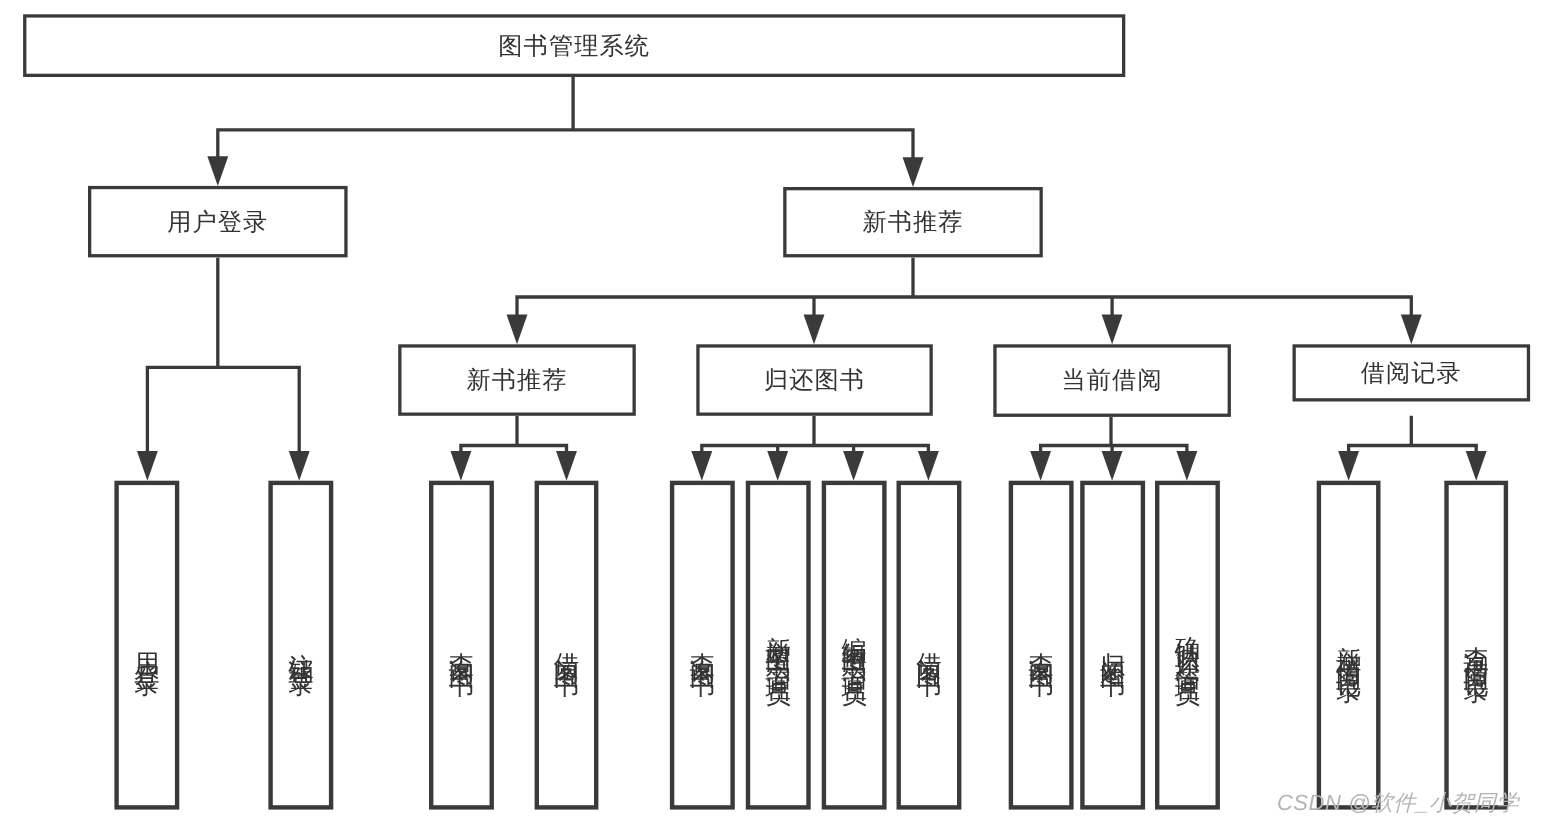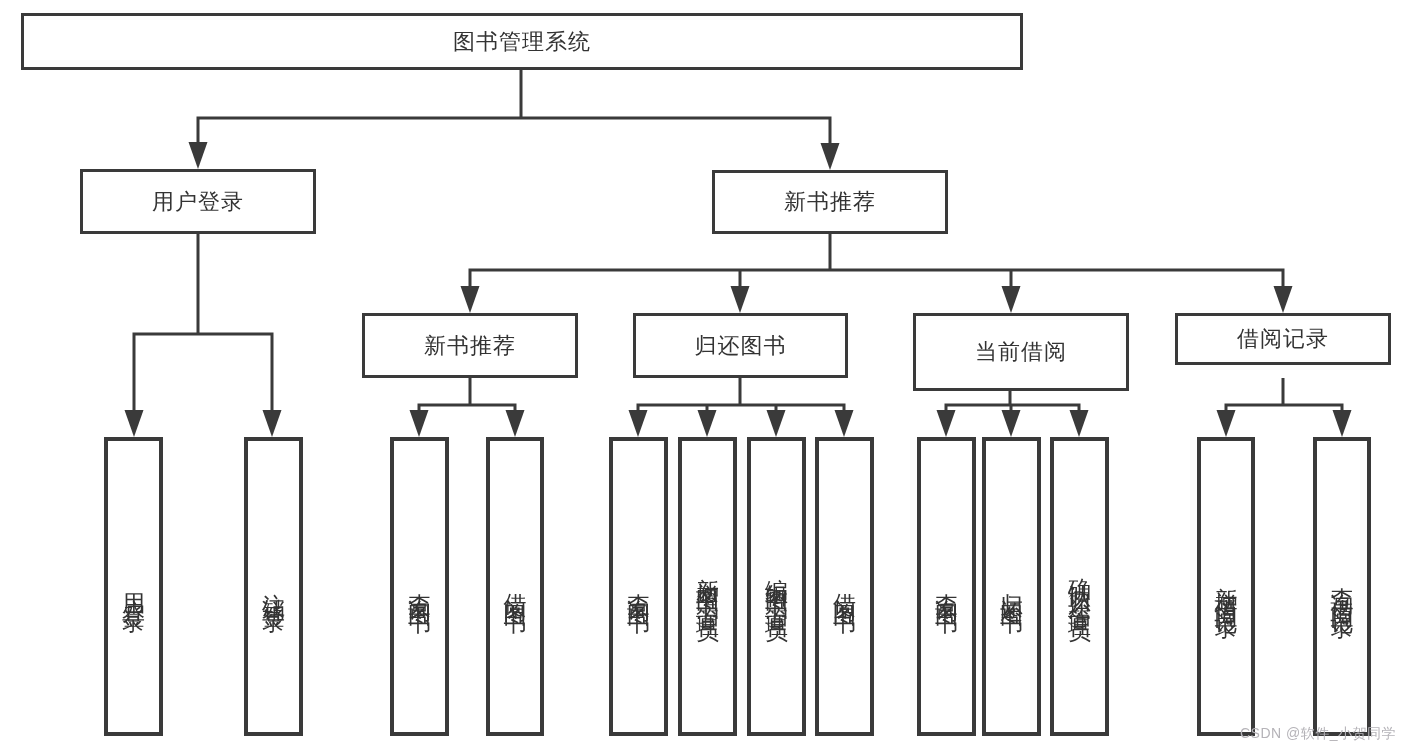--- a/index.html
+++ b/index.html
@@ -41,27 +41,28 @@
   }
   .leaf span {
     writing-mode: vertical-lr;
     text-orientation: mixed;
     font-size: 23px;
     letter-spacing: 6px;
     line-height: 1;
   }
   .watermark {
     position: absolute;
-    right: 9px;
+    right: 24px;
     bottom: 4px;
     color: var(--wm, #b5b3b8);
-    font-size: 14px;
+    font-size: 20px;
     letter-spacing: 0.5px;
     z-index: 3;
     white-space: nowrap;
+    font-style: italic;
   }
 </style>
 </head>
 <body>
 
 <div class="stage">
 
   <svg class="connectors" width="1405" height="747" viewBox="0 0 1405 747">
     <g stroke="#3a3a3a" stroke-width="3" fill="none">
 
@@ -102,21 +103,21 @@
     </g>
   </svg>
 
   <div class="node" style="left:21px; top:13px; width:1002px; height:57px;">图书管理系统</div>
 
   <div class="node" style="left:80px; top:169px; width:236px; height:65px;">用户登录</div>
   <div class="node" style="left:712px; top:170px; width:236px; height:64px;">新书推荐</div>
 
   <div class="node" style="left:362px; top:313px; width:216px; height:65px;">新书推荐</div>
   <div class="node" style="left:633px; top:313px; width:215px; height:65px;">归还图书</div>
-  <div class="node" style="left:903px; top:313px; width:216px; height:78px;margin-left:10px;">当前借阅</div>
+  <div class="node" style="left:903px; top:313px; width:216px; height:66px;">当前借阅</div>
   <div class="node" style="left:1175px; top:313px; width:216px; height:52px;">借阅记录</div>
 
   <div class="node leaf" style="left:104px; top:437px; width:59px; height:299px;">
     <span>用户登录</span>
   </div>
   <div class="node leaf" style="left:244px; top:437px; width:59px; height:299px;">
     <span>注销登录</span>
   </div>
 
   <div class="node leaf" style="left:390px; top:437px; width:59px; height:299px;">

